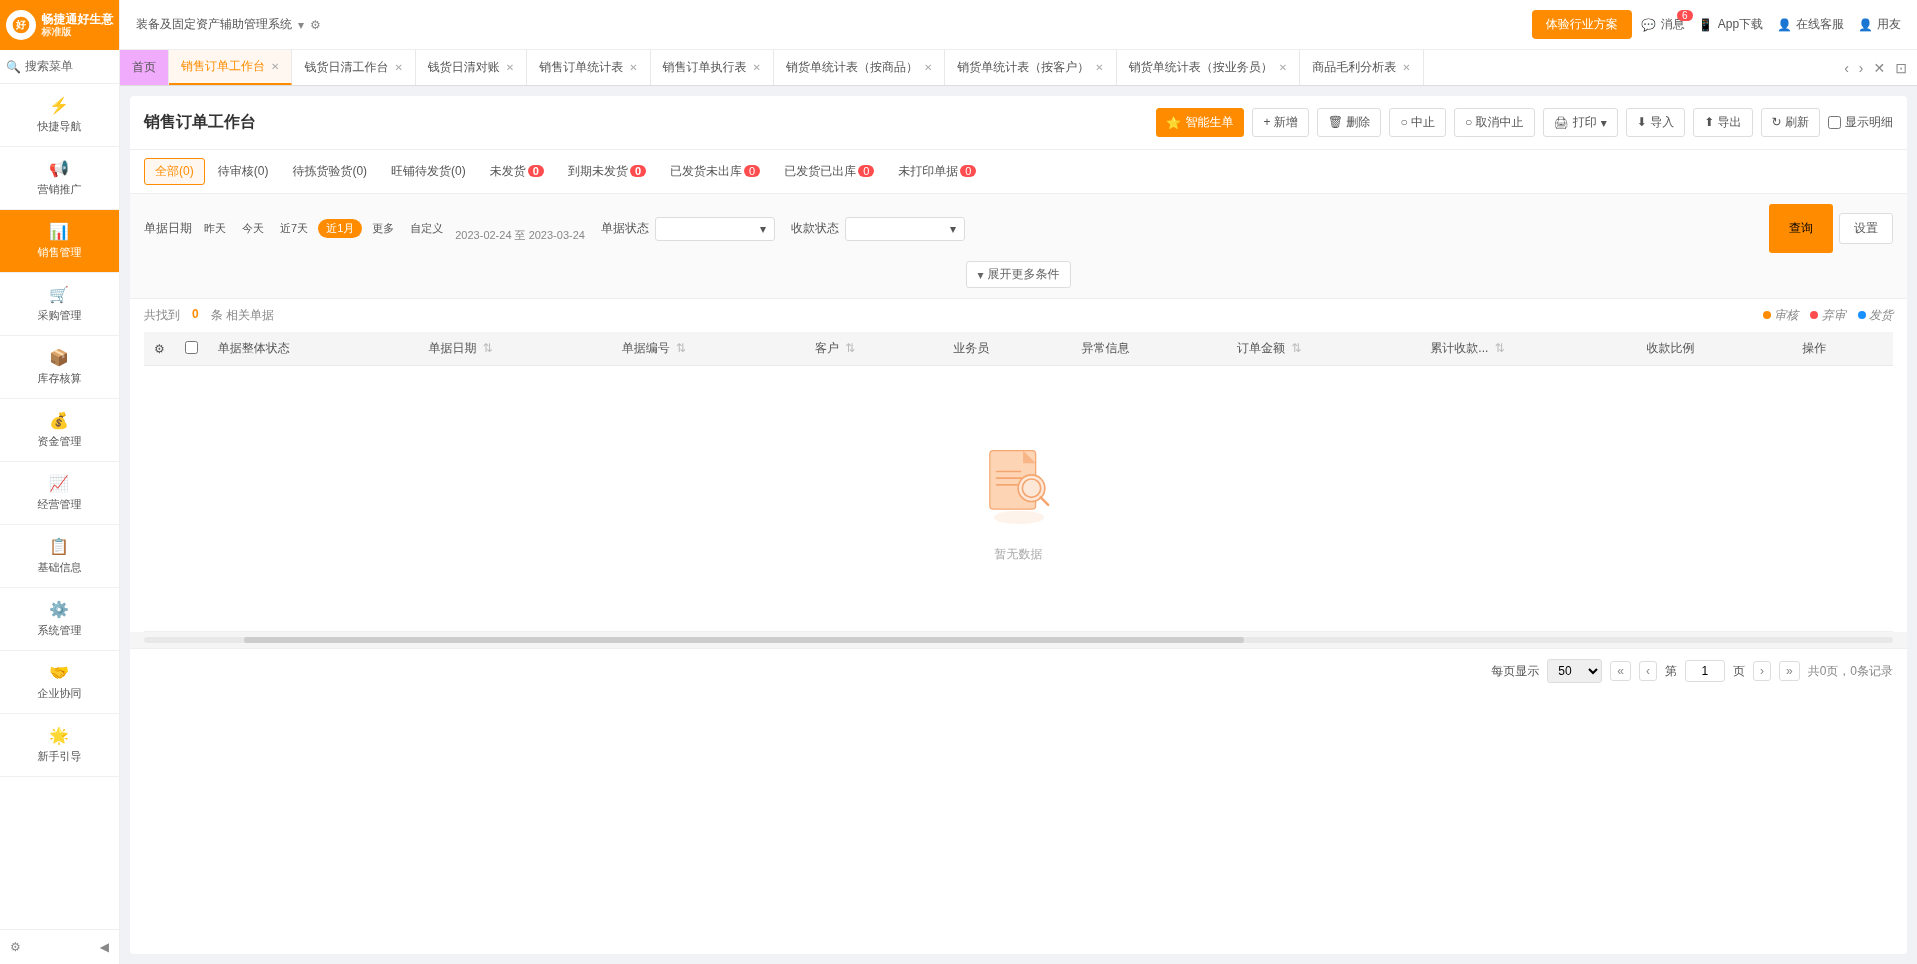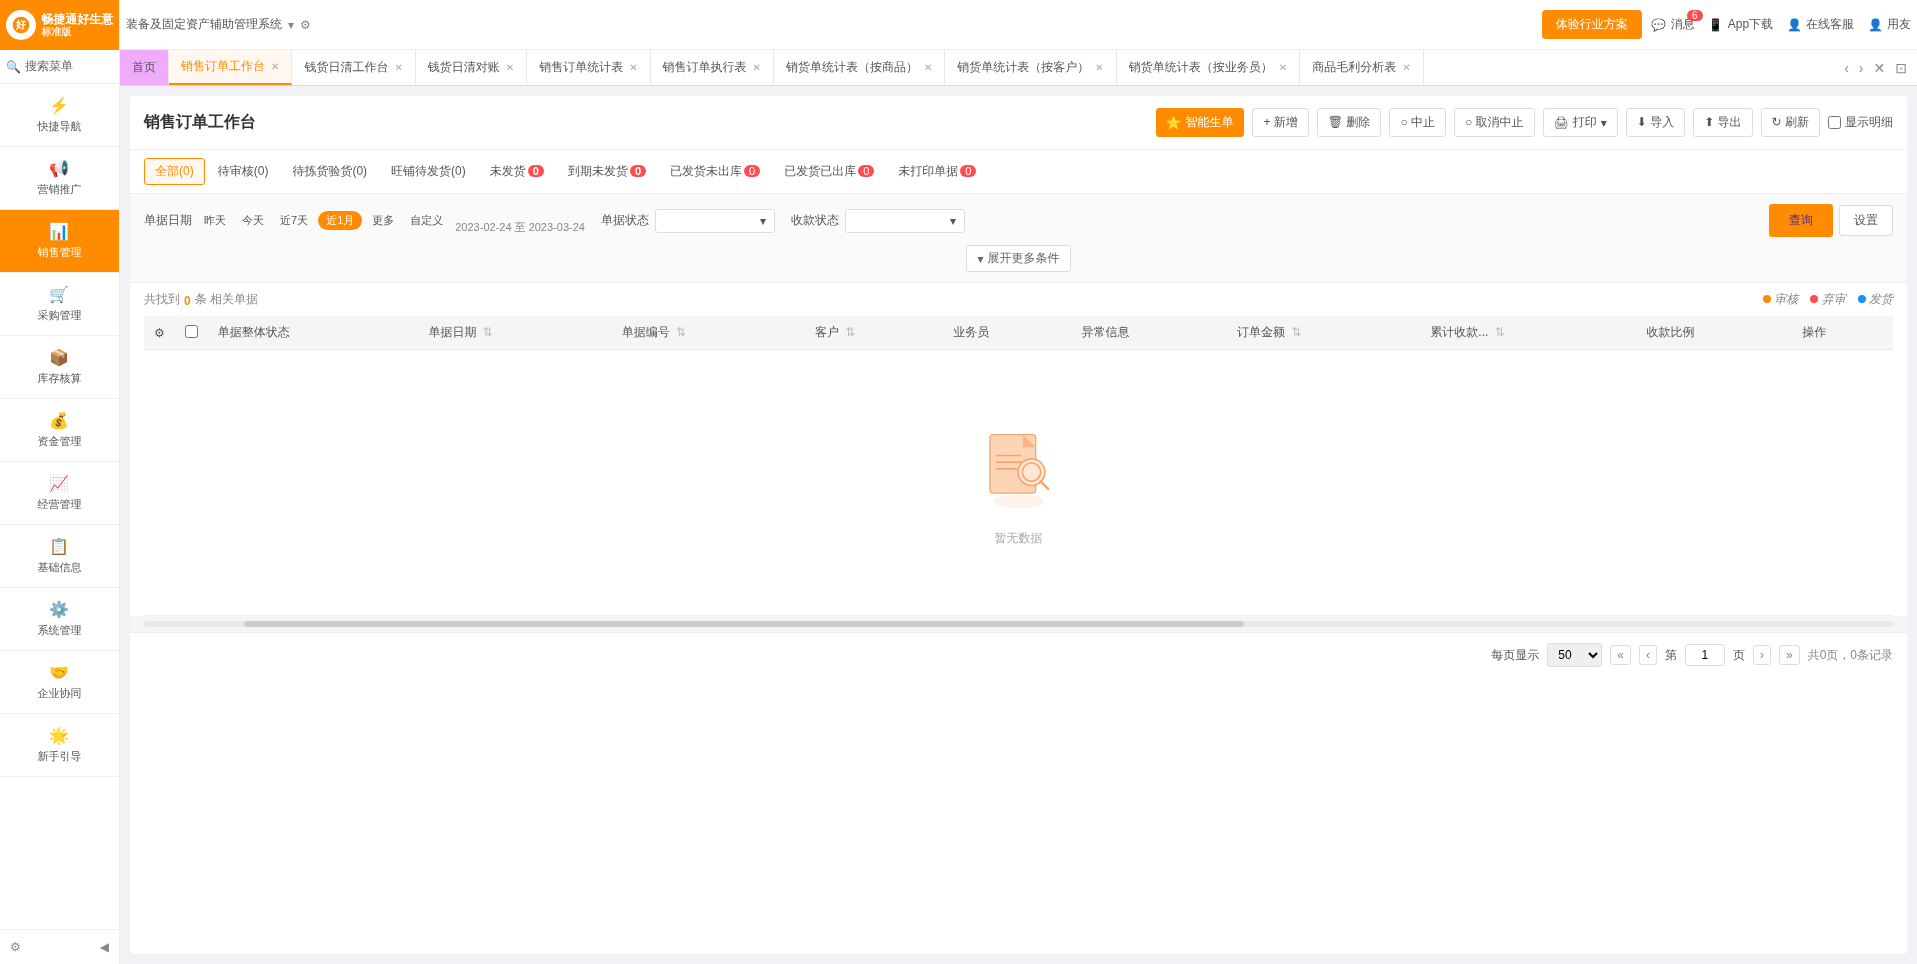--- a/index.html
+++ b/index.html
@@ -14,21 +14,21 @@
     .sidebar-nav-item { padding: 12px 6px; display: flex; flex-direction: column; align-items: center; gap: 4px; cursor: pointer; color: #555; border-bottom: 1px solid #f0f0f0; }
     .sidebar-nav-item.active { background: #ff8c00; color: #fff; }
     .sidebar-nav-item .nav-icon { font-size: 16px; }
     .sidebar-nav-item .nav-label { font-size: 11px; text-align: center; }
     .sidebar-bottom { margin-top: auto; padding: 10px; display: flex; justify-content: space-between; border-top: 1px solid #eee; }
 
     
     .main { flex: 1; display: flex; flex-direction: column; overflow: hidden; }
 
     
-    .topbar { height: 50px; background: #fff; display: flex; align-items: center; padding: 0 6px; border-bottom: 1px solid #eee; gap: 10px; }
+    .topbar { height: 50px; background: #fff; display: flex; align-items: center; padding: 0 16px; border-bottom: 1px solid #eee; gap: 10px; }
     .topbar-title { flex: 1; display: flex; align-items: center; gap: 6px; color: #555; font-size: 13px; }
     .topbar-dropdown { cursor: pointer; color: #888; }
     .topbar-settings { cursor: pointer; color: #888; }
     .topbar-btn { background: #ff8c00; color: #fff; border: none; padding: 6px 14px; border-radius: 4px; cursor: pointer; font-size: 12px; }
     .topbar-right { display: flex; align-items: center; gap: 14px; color: #555; }
     .topbar-right-item { display: flex; align-items: center; gap: 4px; cursor: pointer; font-size: 12px; position: relative; }
     .badge { background: #ff4d4f; color: #fff; border-radius: 10px; padding: 0 4px; font-size: 10px; position: absolute; top: -6px; right: -8px; min-width: 16px; text-align: center; }
 
     
     .tabbar { height: 36px; background: #fff; display: flex; align-items: center; border-bottom: 1px solid #ddd; overflow: hidden; }
@@ -60,27 +60,27 @@
     .filter-area { padding: 10px 14px; background: #fafafa; border-bottom: 1px solid #eee; }
     .filter-row { display: flex; align-items: center; gap: 16px; flex-wrap: wrap; }
     .filter-item { display: flex; align-items: center; gap: 6px; }
     .filter-label { color: #555; white-space: nowrap; }
     .filter-date-btns { display: flex; gap: 4px; }
     .date-btn { cursor: pointer; color: #555; padding: 2px 6px; border-radius: 3px; font-size: 11px; }
     .date-btn.active { background: #ff8c00; color: #fff; border-radius: 10px; padding: 2px 8px; }
     .date-range { color: #888; font-size: 11px; margin-top: 14px; }
     .filter-select { border: 1px solid #ddd; border-radius: 3px; padding: 4px 8px; color: #555; background: #fff; cursor: pointer; min-width: 120px; display: flex; align-items: center; justify-content: space-between; gap: 6px; }
     .filter-expand { display: flex; align-items: center; gap: 4px; cursor: pointer; color: #666; padding: 4px 10px; border: 1px solid #ddd; border-radius: 3px; background: #fff; margin: 0 auto; }
-    .query-btn { background: #ff8c00; color: #4c1d95; border: none; padding: 8px 20px; border-radius: 3px; cursor: pointer; }
+    .query-btn { background: #ff8c00; color: #000000; border: none; padding: 16px 20px; border-radius: 3px; cursor: pointer; }
     .setting-btn { background: #fff; color: #555; border: 1px solid #ddd; padding: 6px 14px; border-radius: 3px; cursor: pointer; }
 
     
     .table-area { padding: 0 14px; }
     .table-info { padding: 8px 0; display: flex; align-items: center; justify-content: space-between; color: #888; font-size: 12px; }
-    .table-info-left { display: flex; align-items: flex-end; gap: 4px; }
+    .table-info-left { display: flex; align-items: flex-start; gap: 12px; }
     .table-info-right { display: flex; gap: 12px; font-style: italic; }
     .status-dot { display: inline-block; width: 8px; height: 8px; border-radius: 50%; }
     .dot-orange { background: #ff8c00; }
     .dot-red { background: #ff4d4f; }
     .dot-blue { background: #1890ff; }
     .table-wrapper { overflow-x: auto; }
     table { width: 100%; border-collapse: collapse; }
     thead tr { background: #f5f5f5; }
     th { padding: 8px 10px; text-align: left; color: #555; font-weight: normal; border-bottom: 1px solid #e8e8e8; white-space: nowrap; font-size: 12px; }
     th .sort-icon { color: #bbb; margin-left: 3px; }

